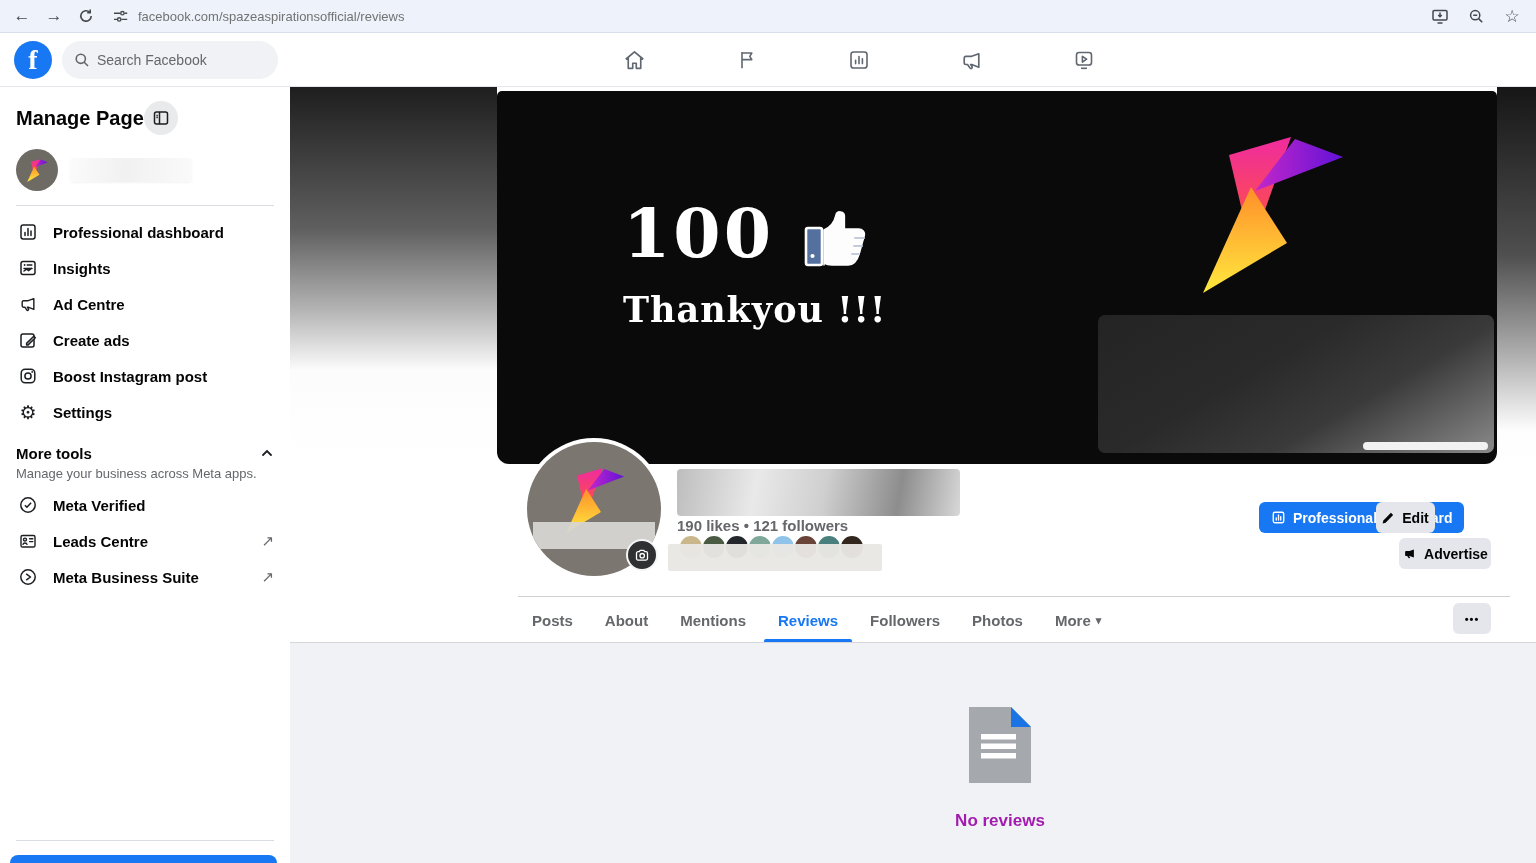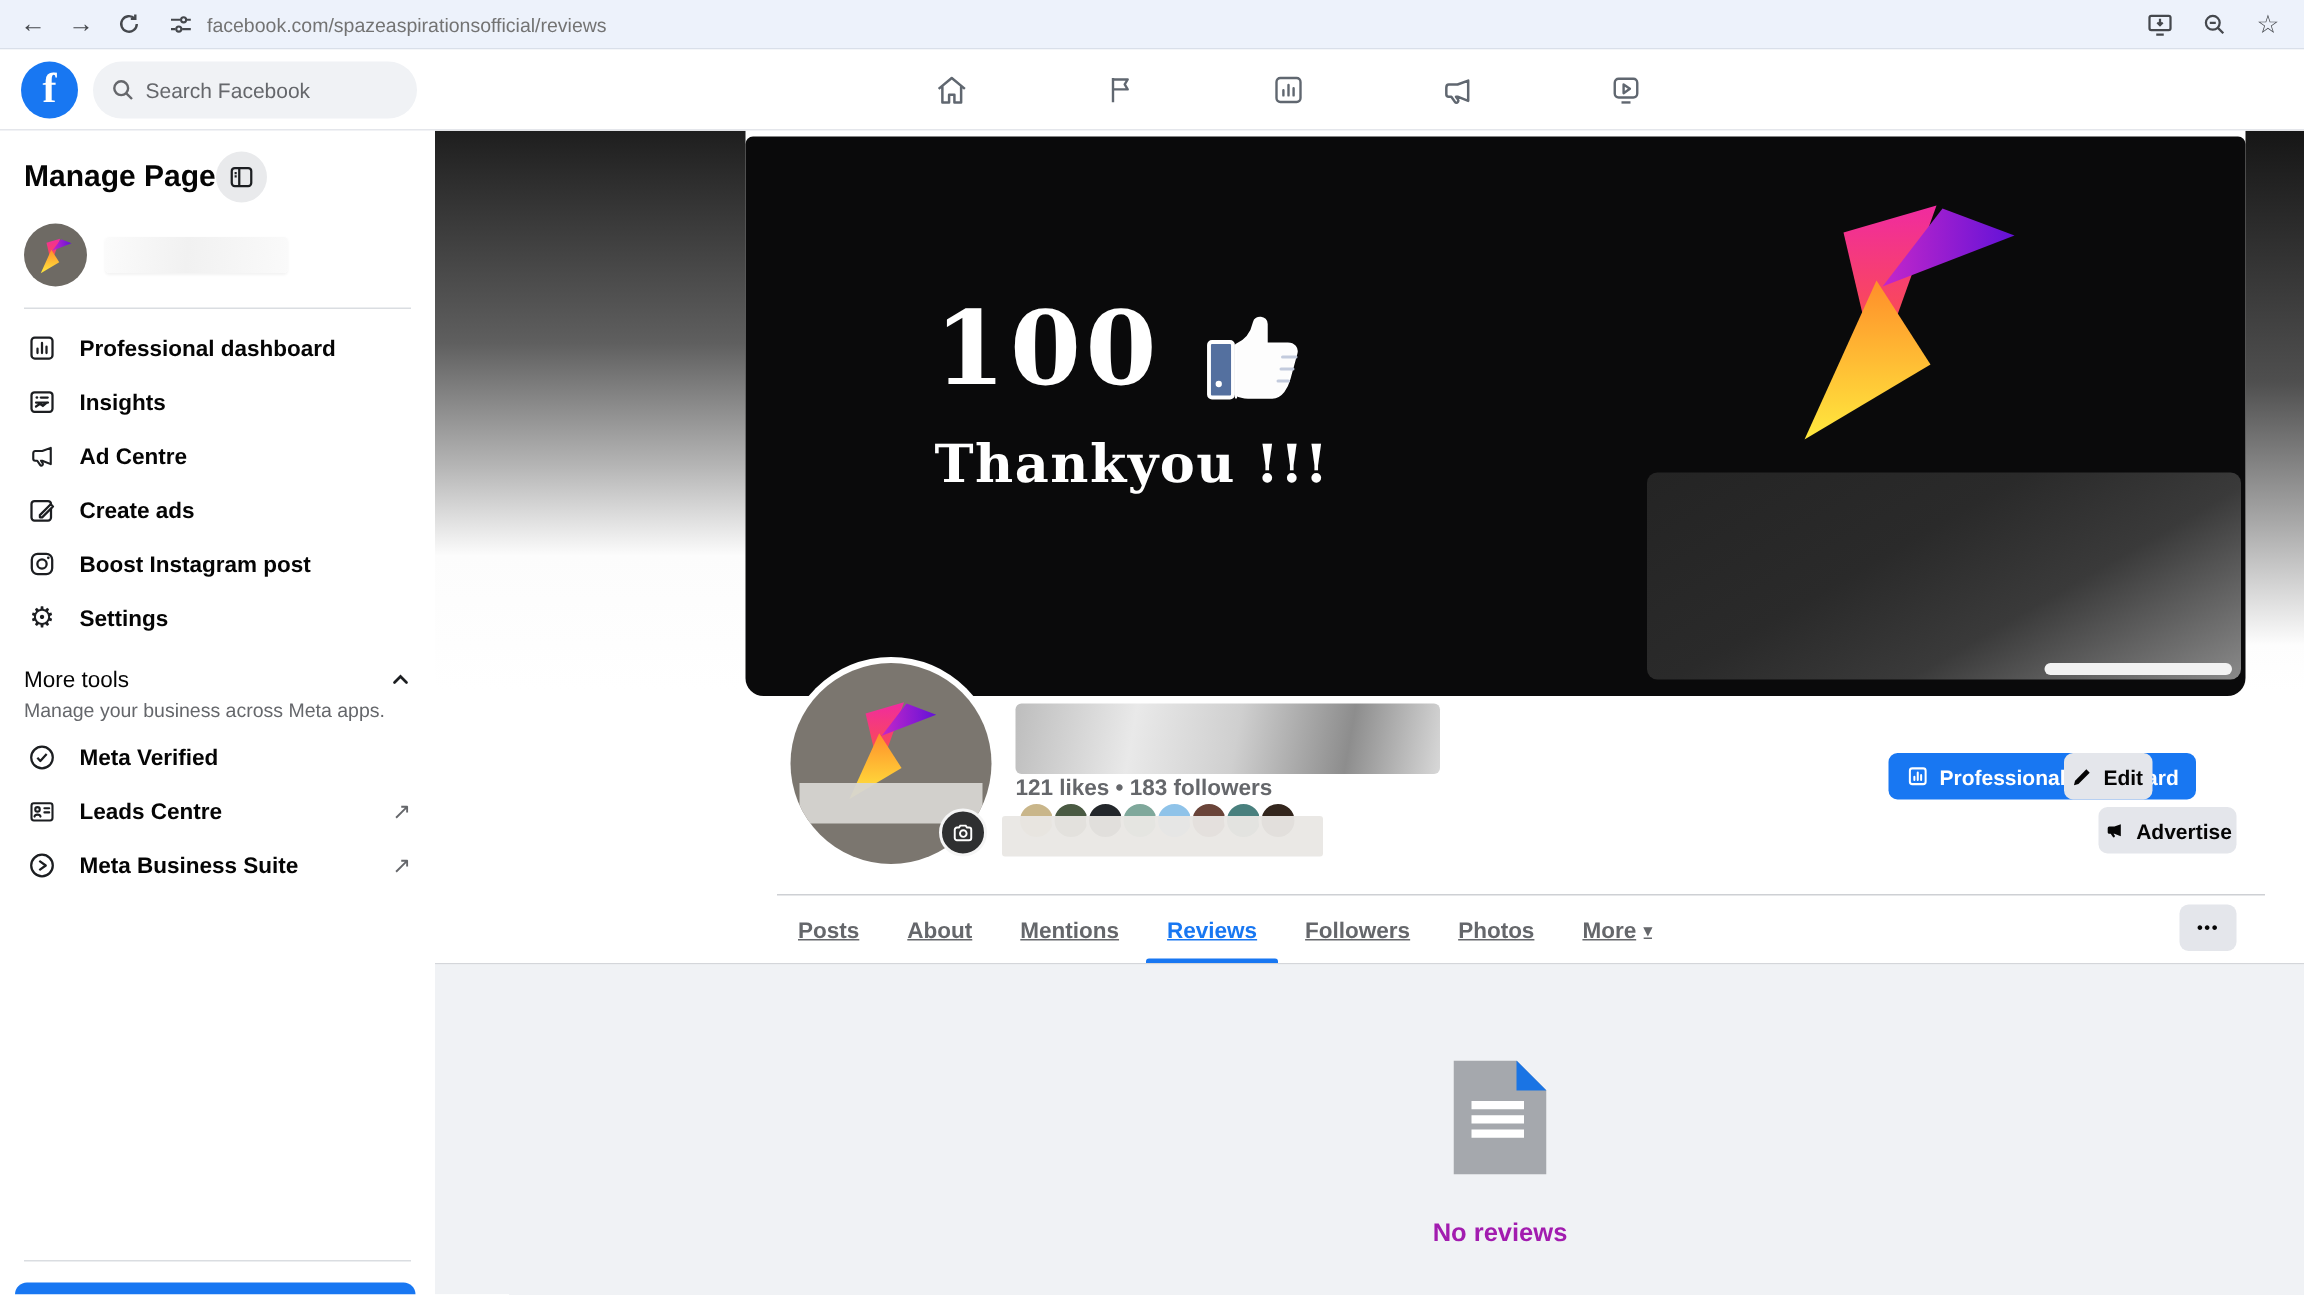--- a/index.html
+++ b/index.html
@@ -46,21 +46,21 @@
   .sb-avatar { width:42px; height:42px; border-radius:50%; background:#6e6a64; overflow:hidden;
     display:flex; align-items:center; justify-content:center; flex-shrink:0; }
   .redact-name-sm { width:122px; height:24px; border-radius:3px;
     background:linear-gradient(95deg,#fbfbfb, #f1f1f1 45%, #fafafa); box-shadow:0 1px 2px rgba(0,0,0,.05); }
   .sb-divider { height:1px; background:#dadde1; margin:14px 0 8px; }
   .sb-item { display:flex; align-items:center; gap:13px; height:36px; cursor:pointer; border-radius:8px; }
   .sb-ic { width:24px; display:flex; align-items:center; justify-content:center; color:#1c1e21; }
   .sb-label { font-size:15px; font-weight:600; color:#050505; }
   .gear-glyph { font-size:19px; line-height:1; color:#1c1e21; }
   .more-tools-head { display:flex; align-items:center; justify-content:space-between; margin-top:10px; height:26px; cursor:pointer; }
-  .mt-title { font-size:15px; font-weight:400; color:#050505; }
+  .mt-title { font-size:15px; font-weight:700; color:#050505; }
   .mt-sub { font-size:13px; color:#65676b; margin-bottom:6px; }
   .ext-arrow { margin-left:auto; color:#65676b; font-size:15px; }
   .sb-bottom-divider { position:absolute; left:16px; right:16px; top:753px; height:1px; background:#dadde1; }
   .sb-blue-button { position:absolute; left:10px; right:13px; top:768px; height:36px;
     background:#1877f2; border-radius:8px; border:none; cursor:pointer; }
 
   
   .ambient-left { position:absolute; left:0; top:0; width:207px; height:373px;
     background:linear-gradient(180deg,#1e1e1e 0%, #5f5f5f 38%, #b5b5b5 60%, #fcfcfc 76%, #ffffff 100%); }
   .ambient-right { position:absolute; left:1207px; top:0; width:39px; height:373px;
@@ -102,21 +102,21 @@
   .btn-blue { background:#1877f2; color:#fff; }
   .btn-gray { background:#e4e6eb; color:#050505; }
   .btn-pd { position:absolute; left:969px; top:415px; padding:0 12px; }
   .btn-edit { position:absolute; left:1086px; top:415px; width:59px; }
   .btn-adv { position:absolute; left:1109px; top:451px; width:92px; }
 
   
   .profile-divider { position:absolute; left:228px; top:509px; width:992px; height:1px; background:#ced0d4; }
   .tabs { position:absolute; left:226px; top:511px; height:44px; display:flex; }
   .tab { padding:0 16px; display:flex; align-items:center; gap:5px; font-size:15px; font-weight:600;
-    color:#65676b; cursor:pointer; position:relative;text-decoration:underline; }
+    color:#65676b; cursor:pointer; position:relative; }
   .tab.active { color:#1877f2; }
   .tab.active::after { content:""; position:absolute; left:2px; right:2px; bottom:0; height:3px;
     background:#1877f2; border-radius:2px 2px 0 0; }
   .tab-caret { font-size:11px; }
   .more-btn { position:absolute; left:1163px; top:516px; width:38px; height:31px; background:#e4e6eb;
     border:none; border-radius:6px; font-size:11px; letter-spacing:1px; font-weight:700; color:#050505;
     cursor:pointer; display:flex; align-items:center; justify-content:center; }
   .tabs-divider { position:absolute; left:0; right:0; top:555px; height:1px; background:#d4d6da; }
 
   
@@ -382,21 +382,21 @@
       </div>
     </div>
     <div class="camera-btn">
       <svg width="15" height="13" viewBox="0 0 15 13" fill="none" stroke="#fff" stroke-width="1.3">
         <path d="M1.5 4.2c0-.8.7-1.5 1.5-1.5h1.3l.9-1.3h3.6l.9 1.3H11c.8 0 1.5.7 1.5 1.5v5.4c0 .8-.7 1.5-1.5 1.5H3c-.8 0-1.5-.7-1.5-1.5z"></path>
         <circle cx="7.2" cy="6.7" r="2.2"></circle>
       </svg>
     </div>
 
     <div class="redact-name-lg"></div>
-    <div class="page-stats">121 likes • 183 followers</div>
+    <div class="page-stats">190 likes • 121 followers</div>
 
     <div class="followers-row">
       <div class="f-av"></div>
       <div class="f-av"></div>
       <div class="f-av"></div>
       <div class="f-av"></div>
       <div class="f-av"></div>
       <div class="f-av"></div>
       <div class="f-av"></div>
       <div class="f-av"></div>

